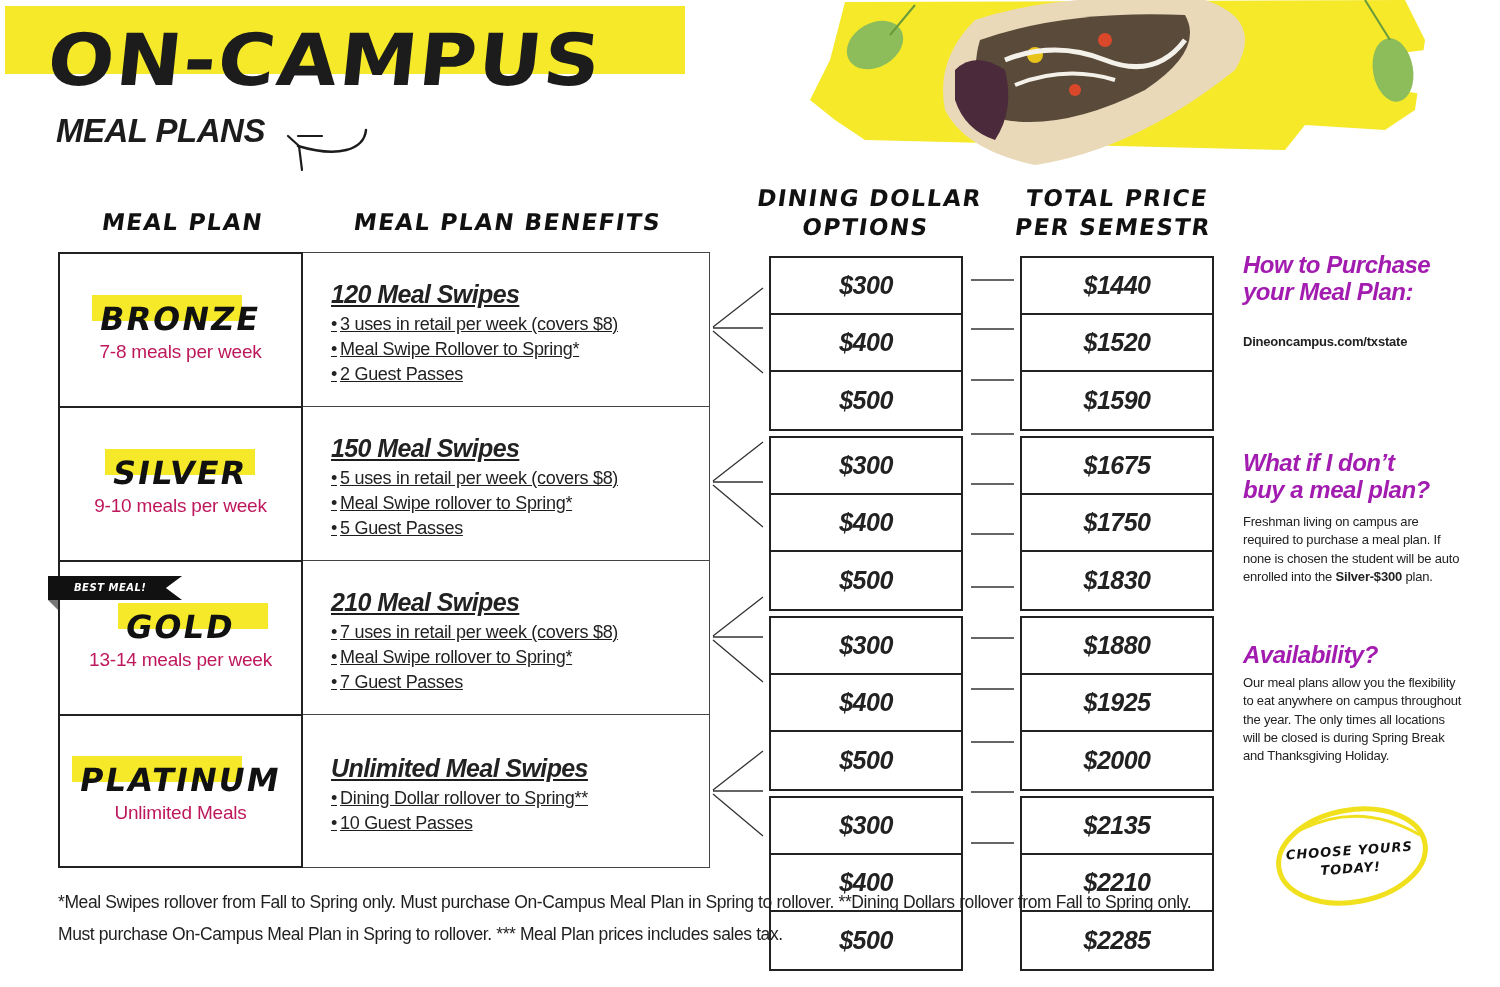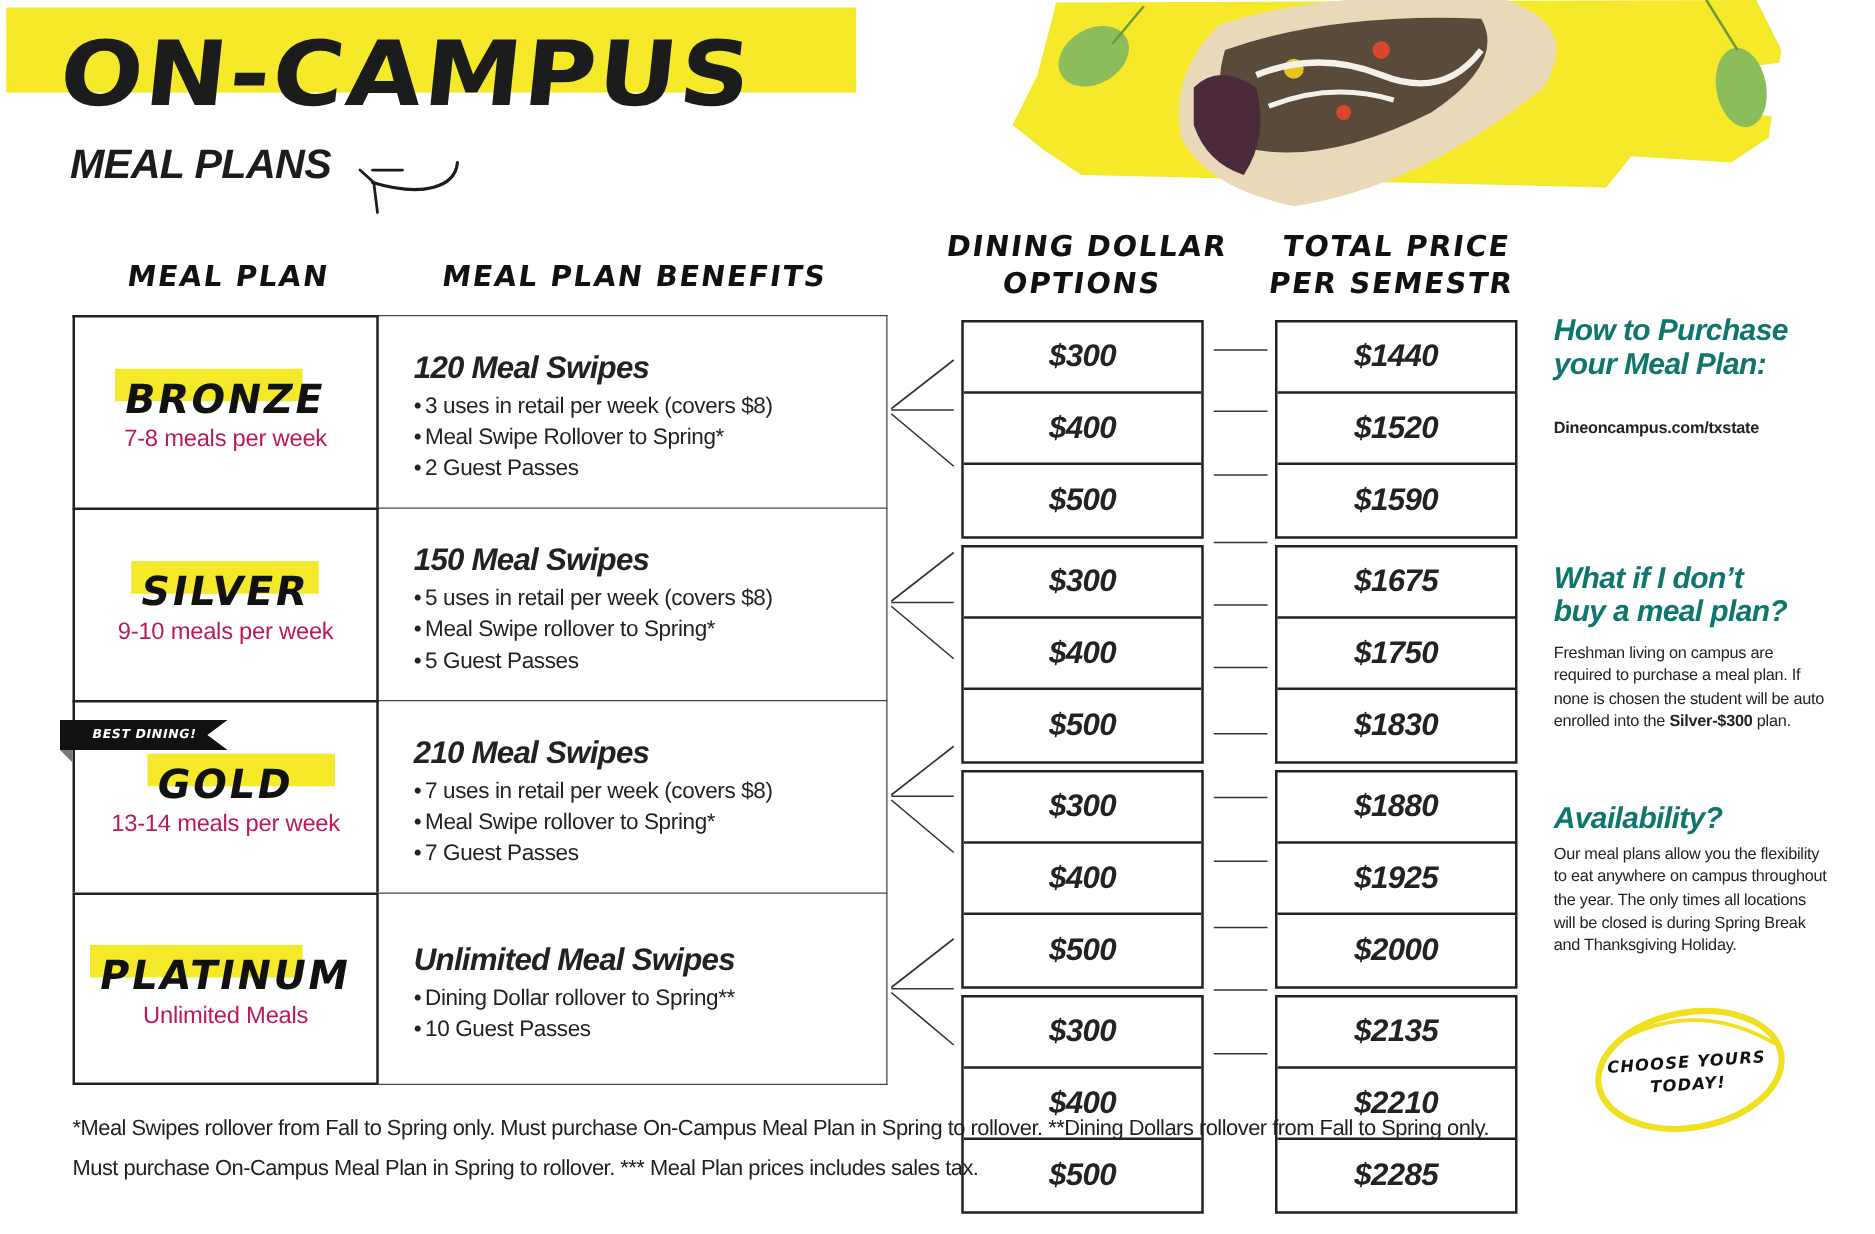--- a/index.html
+++ b/index.html
@@ -27,21 +27,21 @@
   .ch-total { left: 1005px; width: 220px; top: 184px; }
 
   
   .plan-table { position: absolute; left: 58px; top: 252px; width: 652px; }
   .plan-row { position: relative; height: 154px; display: flex; }
   .plan-cell { width: 245px; border: 2px solid #222; border-bottom: none; position: relative;
     display: flex; flex-direction: column; align-items: center; justify-content: center; }
   .plan-row:last-child .plan-cell { border-bottom: 2px solid #222; }
   .plan-row:last-child .benefit-cell { border-bottom: 1.5px solid #444; }
   .benefit-cell { flex: 1; border: 1.5px solid #444; border-left: none; border-bottom: none;
-    padding-left: 28px; display: flex; flex-direction: column; justify-content: center; }
+    padding-left: 28px; display: flex; flex-direction: column; justify-content: center; text-decoration: underline; }
   .tier-wrap { position: relative; display: inline-block; margin-top: 6px; }
   .tier-hl { position: absolute; left: -8px; top: -8px; width: 150px; height: 26px; background: #f5e92a; }
   .tier-name { position: relative; font-family: "DejaVu Sans", sans-serif; font-weight: bold; font-size: 32px;
     letter-spacing: 2px; color: #111; transform: skewX(-10deg); display: block; line-height: 1; }
   .tier-sub { font-size: 19px; color: #be185d; margin-top: 6px; letter-spacing: -0.2px; }
   .benefit-title { font-weight: bold; font-style: italic; font-size: 25px; color: #222; letter-spacing: -0.6px;
     margin-bottom: 3px; margin-top: 8px; }
   .benefit-item { font-size: 18px; color: #222; line-height: 25px; letter-spacing: -0.3px; }
   .benefit-item::before { content: "•"; margin-right: 3px; }
 
@@ -59,21 +59,21 @@
   .price-col { position: absolute; width: 194px; }
   .dining-col { left: 769px; top: 256px; }
   .total-col { left: 1020px; top: 256px; }
   .price-group { border: 2px solid #222; margin-bottom: 5px; }
   .price-cell { height: 57px; border-bottom: 2px solid #222; display: flex; align-items: center; justify-content: center;
     font-weight: bold; font-style: italic; font-size: 25px; color: #222; letter-spacing: -0.5px; }
   .price-cell:last-child { border-bottom: none; }
 
   
   .side { position: absolute; left: 1243px; width: 220px; }
-  .side h3 { font-weight: bold; font-style: italic; font-size: 24px; line-height: 27px; color: #0f766e; letter-spacing: -0.5px; }
+  .side h3 { font-weight: bold; font-style: italic; font-size: 24px; line-height: 27px; color: #a21caf; letter-spacing: -0.5px; }
   .side p { font-size: 13px; line-height: 18.3px; color: #222; margin-top: 10px; letter-spacing: -0.2px; }
   .side b { font-weight: bold; }
   .s1 { top: 251px; } .s2 { top: 449px; } .s3 { top: 641px; }
 
   .cta { position: absolute; left: 1270px; top: 800px; width: 160px; height: 110px; }
   .cta svg { position: absolute; left: 0; top: 0; }
   .cta-text { position: absolute; left: 0; width: 160px; top: 42px; text-align: center;
     font-family: "DejaVu Sans", sans-serif; font-weight: bold; font-style: italic; font-size: 13px;
     letter-spacing: 1px; line-height: 18px; color: #111; transform: rotate(-4deg); }
 
@@ -150,21 +150,21 @@
     <div class="benefit-cell">
       <div class="benefit-title">150 Meal Swipes</div>
       <div class="benefit-item">5 uses in retail per week (covers $8)</div>
       <div class="benefit-item">Meal Swipe rollover to Spring*</div>
       <div class="benefit-item">5 Guest Passes</div>
     </div>
   </div>
 
   <div class="plan-row">
     <div class="plan-cell">
-      <div class="ribbon">BEST DINING!</div>
+      <div class="ribbon">BEST MEAL!</div>
       <div class="ribbon-fold"></div>
       <span class="tier-wrap">
         <span class="tier-hl"></span>
         <span class="tier-name">GOLD</span>
       </span>
       <div class="tier-sub">13-14 meals per week</div>
     </div>
     <div class="benefit-cell">
       <div class="benefit-title">210 Meal Swipes</div>
       <div class="benefit-item">7 uses in retail per week (covers $8)</div>

